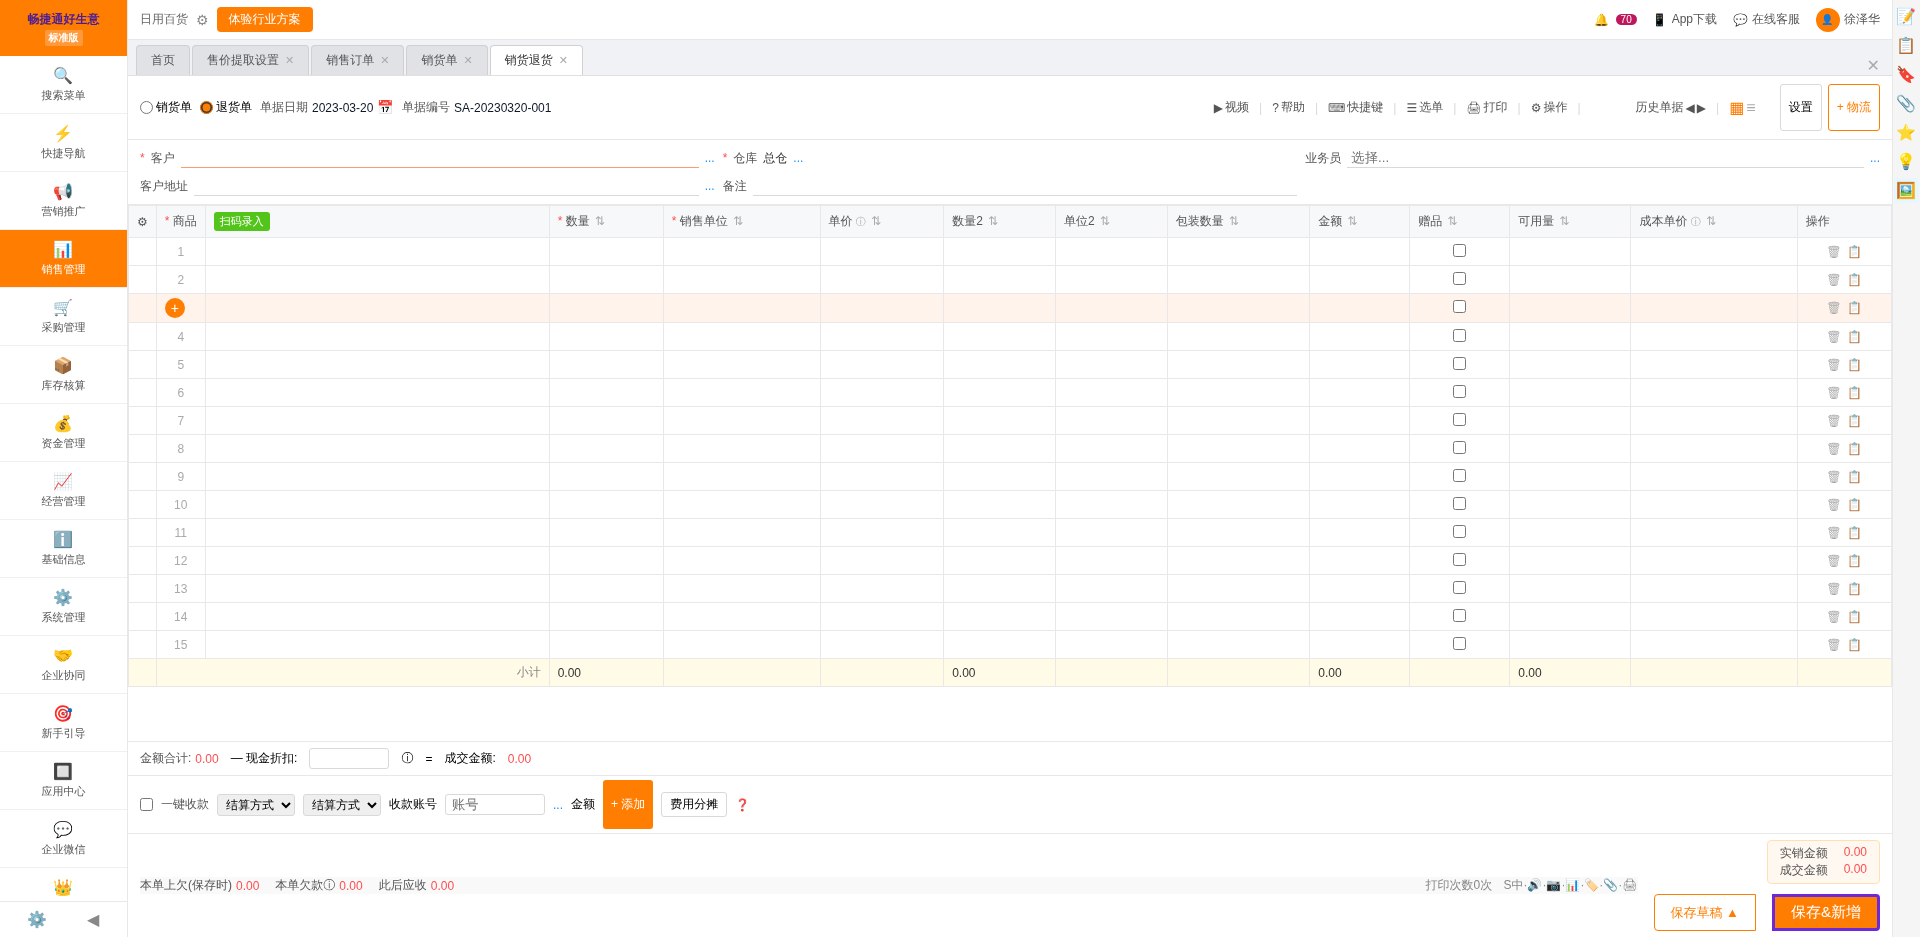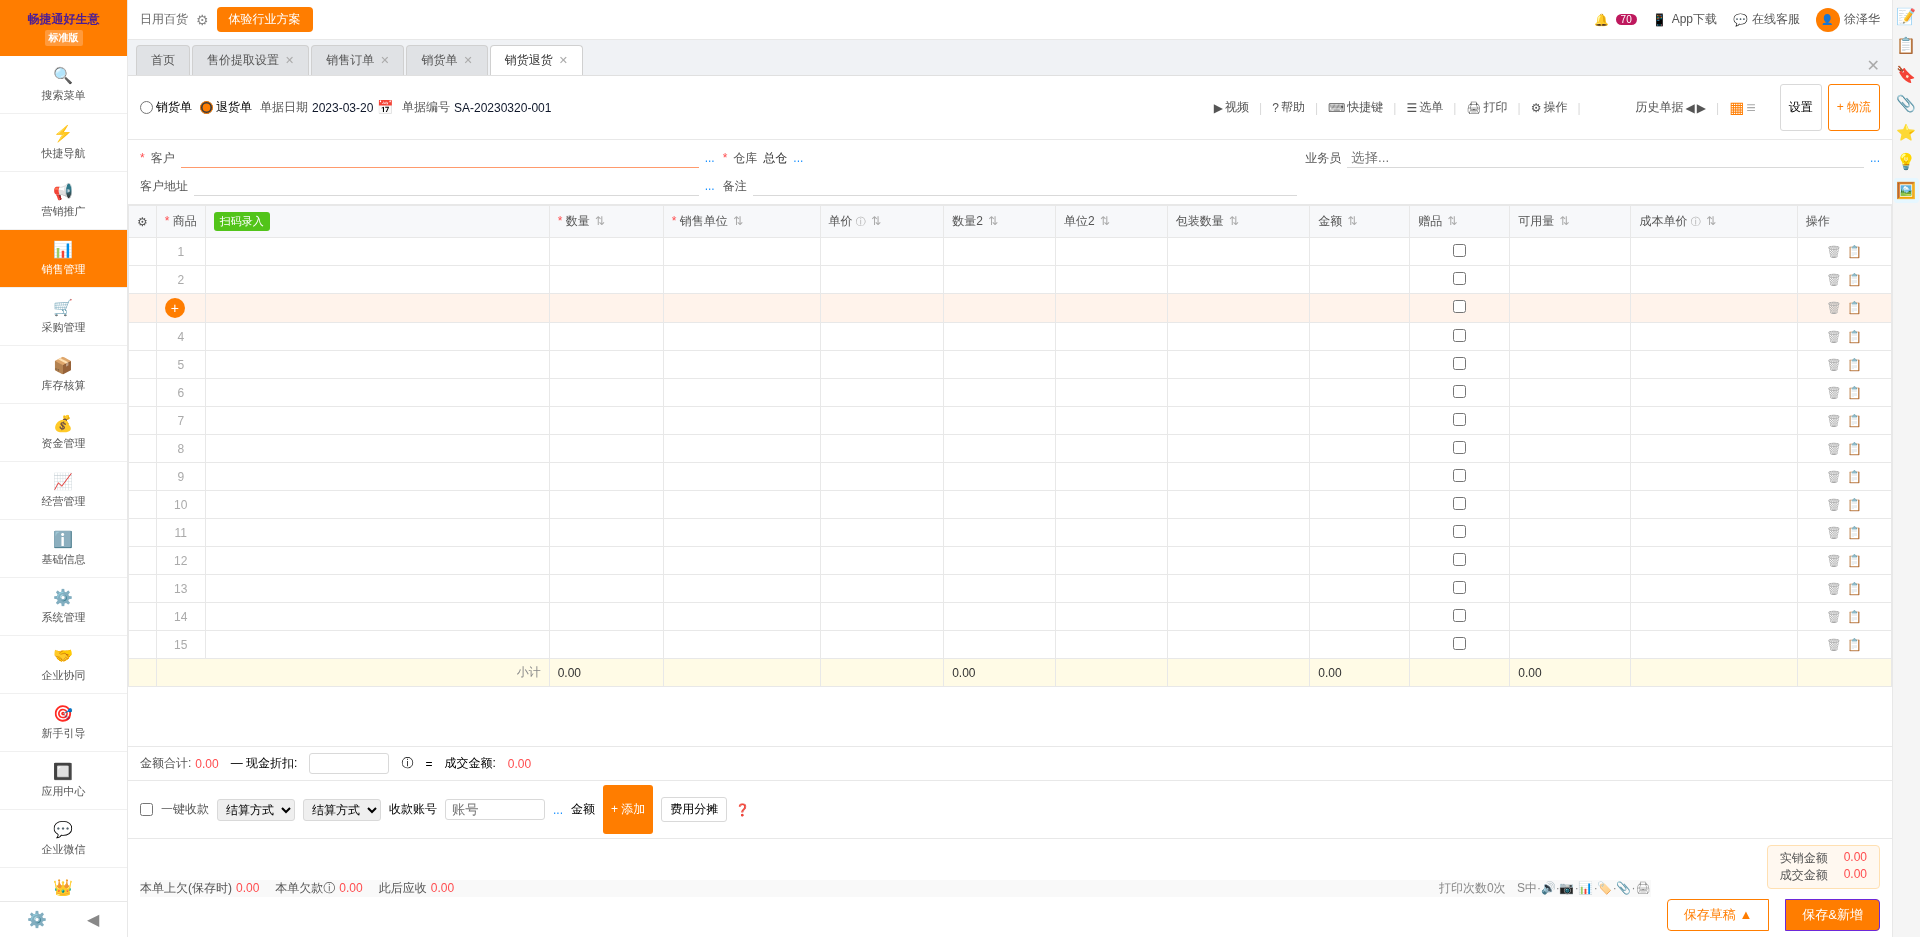--- a/index.html
+++ b/index.html
@@ -89,21 +89,21 @@
     .payment-bar { padding: 4px 12px; background: #fff; border-top: 1px solid #e8e8e8; display: flex; align-items: center; gap: 8px; }
     .payment-bar label { color: #555; }
     .pay-input { border: 1px solid #d9d9d9; padding: 2px 6px; border-radius: 3px; outline: none; width: 100px; }
     .add-expense-btn { background: #ff7d00; color: #fff; border: none; padding: 16px 8px; border-radius: 3px; cursor: pointer; font-size: 12px; }
     .fee-split-btn { border: 1px solid #d9d9d9; padding: 3px 8px; border-radius: 3px; cursor: pointer; background: #fff; font-size: 12px; }
     .status-bar { padding: 4px 12px; background: #f9f9f9; border-top: 1px solid #e8e8e8; display: flex; align-items: center; gap: 16px; font-size: 12px; color: #555; }
     .status-bar .input-row { display: flex; align-items: center; gap: 4px; }
     .print-info { margin-left: auto; color: #888; }
     .bottom-buttons { display: flex; gap: 16px; }
     .save-draft-btn { background: #fff; border: 1px solid #ff7d00; color: #ff7d00; padding: 6px 16px; border-radius: 4px 0 0 4px; cursor: pointer; font-size: 13px; }
-    .save-new-btn { background: #ff7d00; color: #fff; border: 1px solid #6d28d9; padding: 6px 16px; border-radius: 0 4px 4px 0; cursor: pointer; font-size: 13px; }
+    .save-new-btn { background: #ff7d00; color: #fff; border: 3px solid #6d28d9; padding: 6px 16px; border-radius: 0 4px 4px 0; cursor: pointer; font-size: 15px; }
     .save-amounts { background: #fff8f0; border: 1px solid #ffe0b2; border-radius: 4px; padding: 4px 12px; font-size: 12px; color: #555; margin-bottom: 4px; }
     .save-amounts .amount-row { display: flex; justify-content: space-between; gap: 16px; }
 
     
     .right-panel { width: 28px; background: #f5f5f5; display: flex; flex-direction: column; align-items: center; padding: 4px 0; gap: 4px; border-left: 1px solid #e8e8e8; font-size: 16px; color: #888; }
     .right-panel span { cursor: pointer; padding: 3px; }
     .right-panel .active-panel { color: #1890ff; }
 
     .toolbar-sep { color: #d9d9d9; }
     .history-nav { display: flex; align-items: center; gap: 2px; color: #555; margin-left: 45px; }

